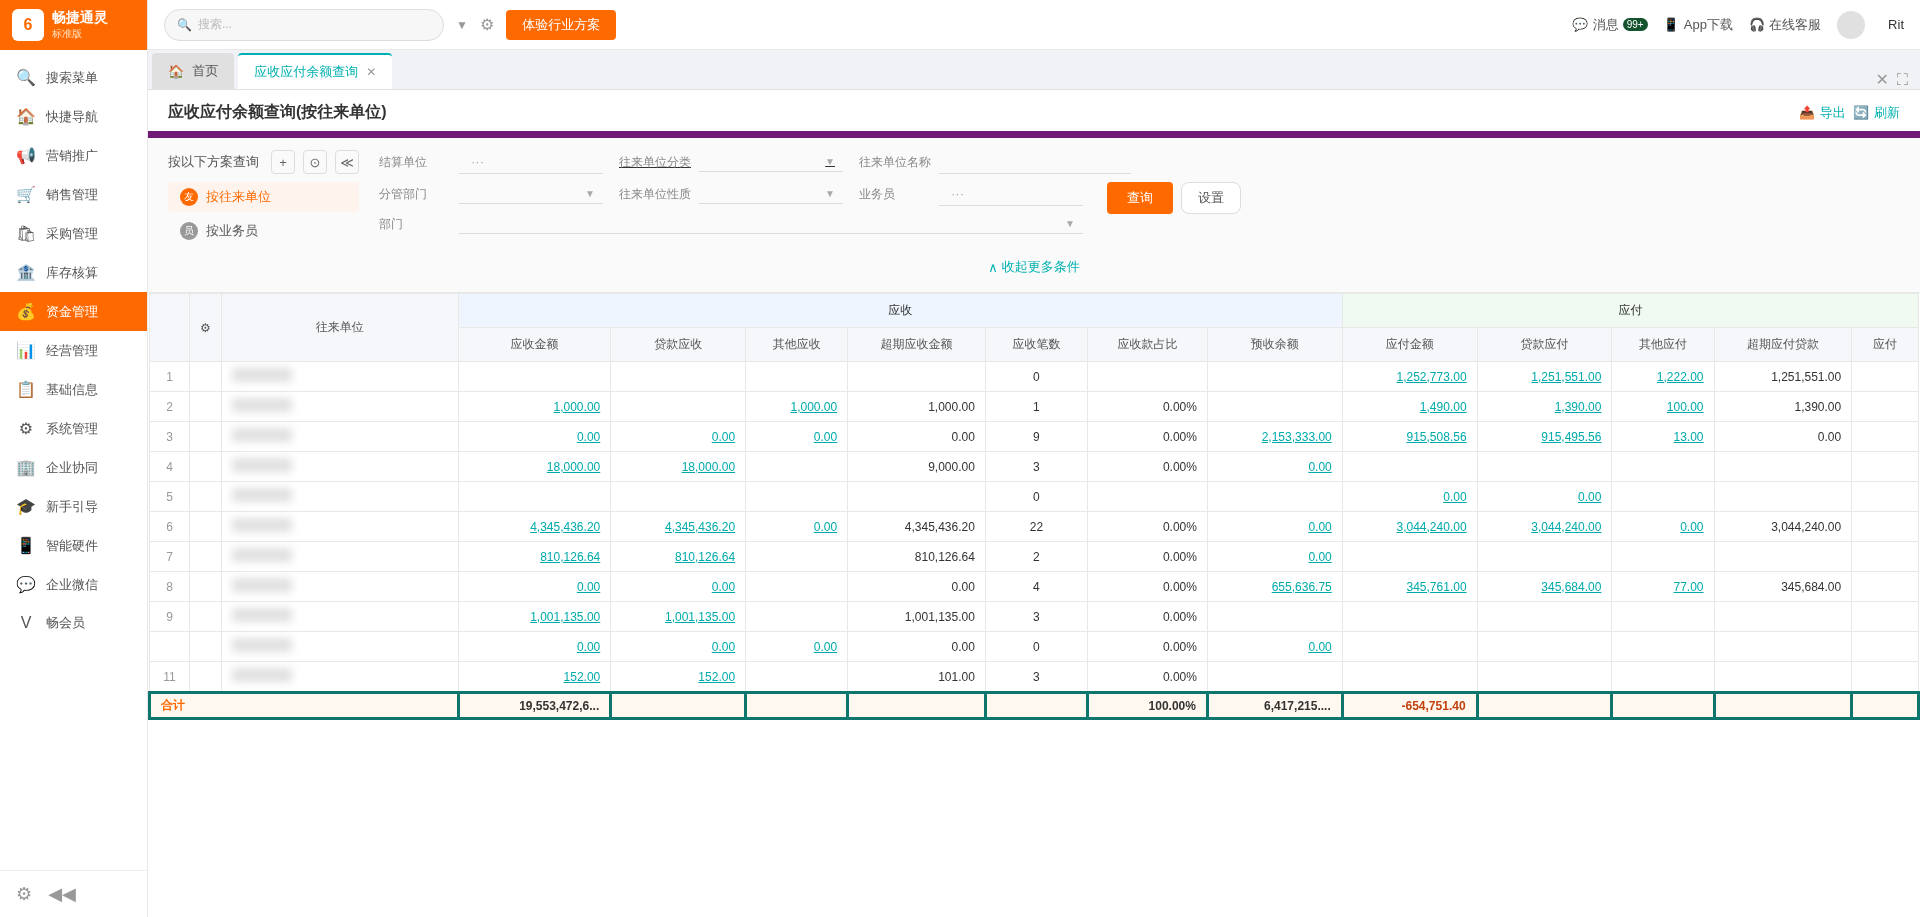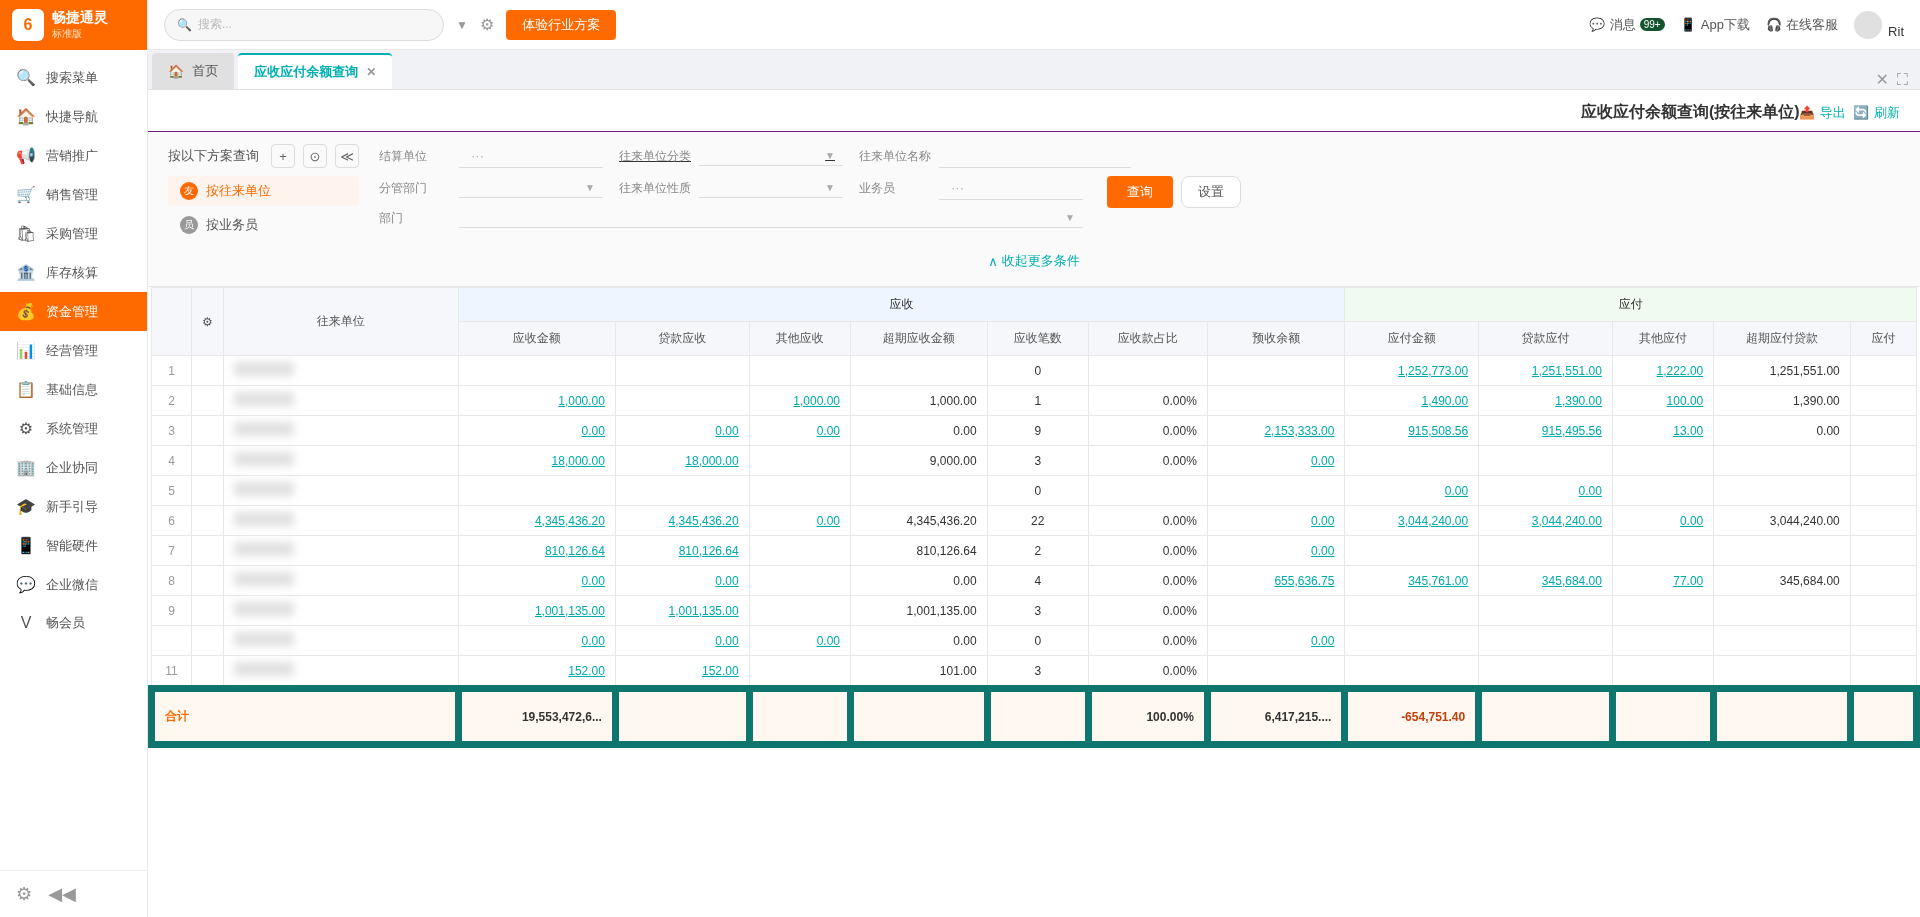--- a/index.html
+++ b/index.html
@@ -71,34 +71,34 @@
     .tab-bar {
       background: #f0f2f5; display: flex; align-items: flex-end;
       padding: 0 0 0 0; min-height: 40px; border-bottom: 1px solid #e0e0e0;
     }
     .tab-item {
       height: 36px; display: flex; align-items: center; padding: 0 16px; gap: 8px;
       background: #e8e8e8; border-radius: 4px 4px 0 0; margin-left: 4px;
       cursor: pointer; font-size: 13px; color: #666;
     }
     .tab-item.active {
-      background: #fff; color: #00b0b0; font-weight: 700; border-top: 2px solid #00b0b0;
+      background: #fff; color: #00b0b0; font-weight: 400; border-top: 2px solid #00b0b0;
     }
     .tab-item.home { background: #e0e0e0; color: #555; }
     .tab-close { font-size: 12px; color: #999; cursor: pointer; }
 
     
     .page-content {
       flex: 1; background: #fff; margin: 0; overflow: hidden; display: flex; flex-direction: column;
     }
 
     
     .page-header {
-      padding: 12px 20px 8px; display: flex; align-items: center; justify-content: flex-end;
-      border-bottom: 1px solid #701a75;
+      padding: 12px 20px 8px; display: flex; align-items: center; justify-content: space-between;
+      border-bottom: 7px solid #701a75;
     }
     .page-title { font-size: 16px; font-weight: bold; color: #333; }
     .page-header-actions { display: flex; gap: 8px; }
     .btn-export, .btn-refresh {
       display: flex; align-items: center; gap: 4px; color: #00b0b0; cursor: pointer; font-size: 13px;
     }
 
     
     .filter-area {
       padding: 12px 20px; background: #fafafa; border-bottom: 1px solid #e8e8e8;
@@ -177,38 +177,38 @@
       background: #f0faf0; color: #333; border-bottom: none;
     }
     tbody td {
       border: 1px solid #e8e8e8; padding: 6px 10px; text-align: right; color: #333;
       white-space: nowrap;
     }
     tbody td.text-left { text-align: left; }
     tbody td.text-center { text-align: center; }
     tbody td a { color: #00aaaa; text-decoration: underline; cursor: pointer; }
     tfoot td {
-      border: 7px solid #0f766e; padding: 16px 10px; font-weight: bold;
+      border: 3px solid #0f766e; padding: 3px 10px; font-weight: bold;
       background: #fff8f0; color: #333; text-align: right; white-space: nowrap;
       position: sticky; bottom: 0; z-index: 2;
     }
     tfoot td.label-cell { text-align: left; color: #ff6a00; }
 
     .row-num { text-align: center; color: #999; }
     .blurred {
       filter: blur(4px); background: #e0e0e0; border-radius: 2px;
       display: inline-block; min-width: 60px; height: 14px;
     }
 
     
     ::-webkit-scrollbar { width: 6px; height: 6px; }
     ::-webkit-scrollbar-track { background: #f0f0f0; }
     ::-webkit-scrollbar-thumb { background: #ccc; border-radius: 3px; }
 
-    .topbar-user-area { display: flex; align-items: flex-end; gap: 6px; }
+    .topbar-user-area { display: flex; align-items: center; gap: 23px; }
 
     .tab-window-controls { margin-left: auto; display: flex; align-items: center; gap: 8px; padding-right: 12px; }
     .win-btn { color: #999; cursor: pointer; font-size: 16px; }
 
     .filter-content { flex: 1; }
 
     .filter-actions-col {
       display: flex; gap: 8px; padding-left: 8px;
     }
   </style>

